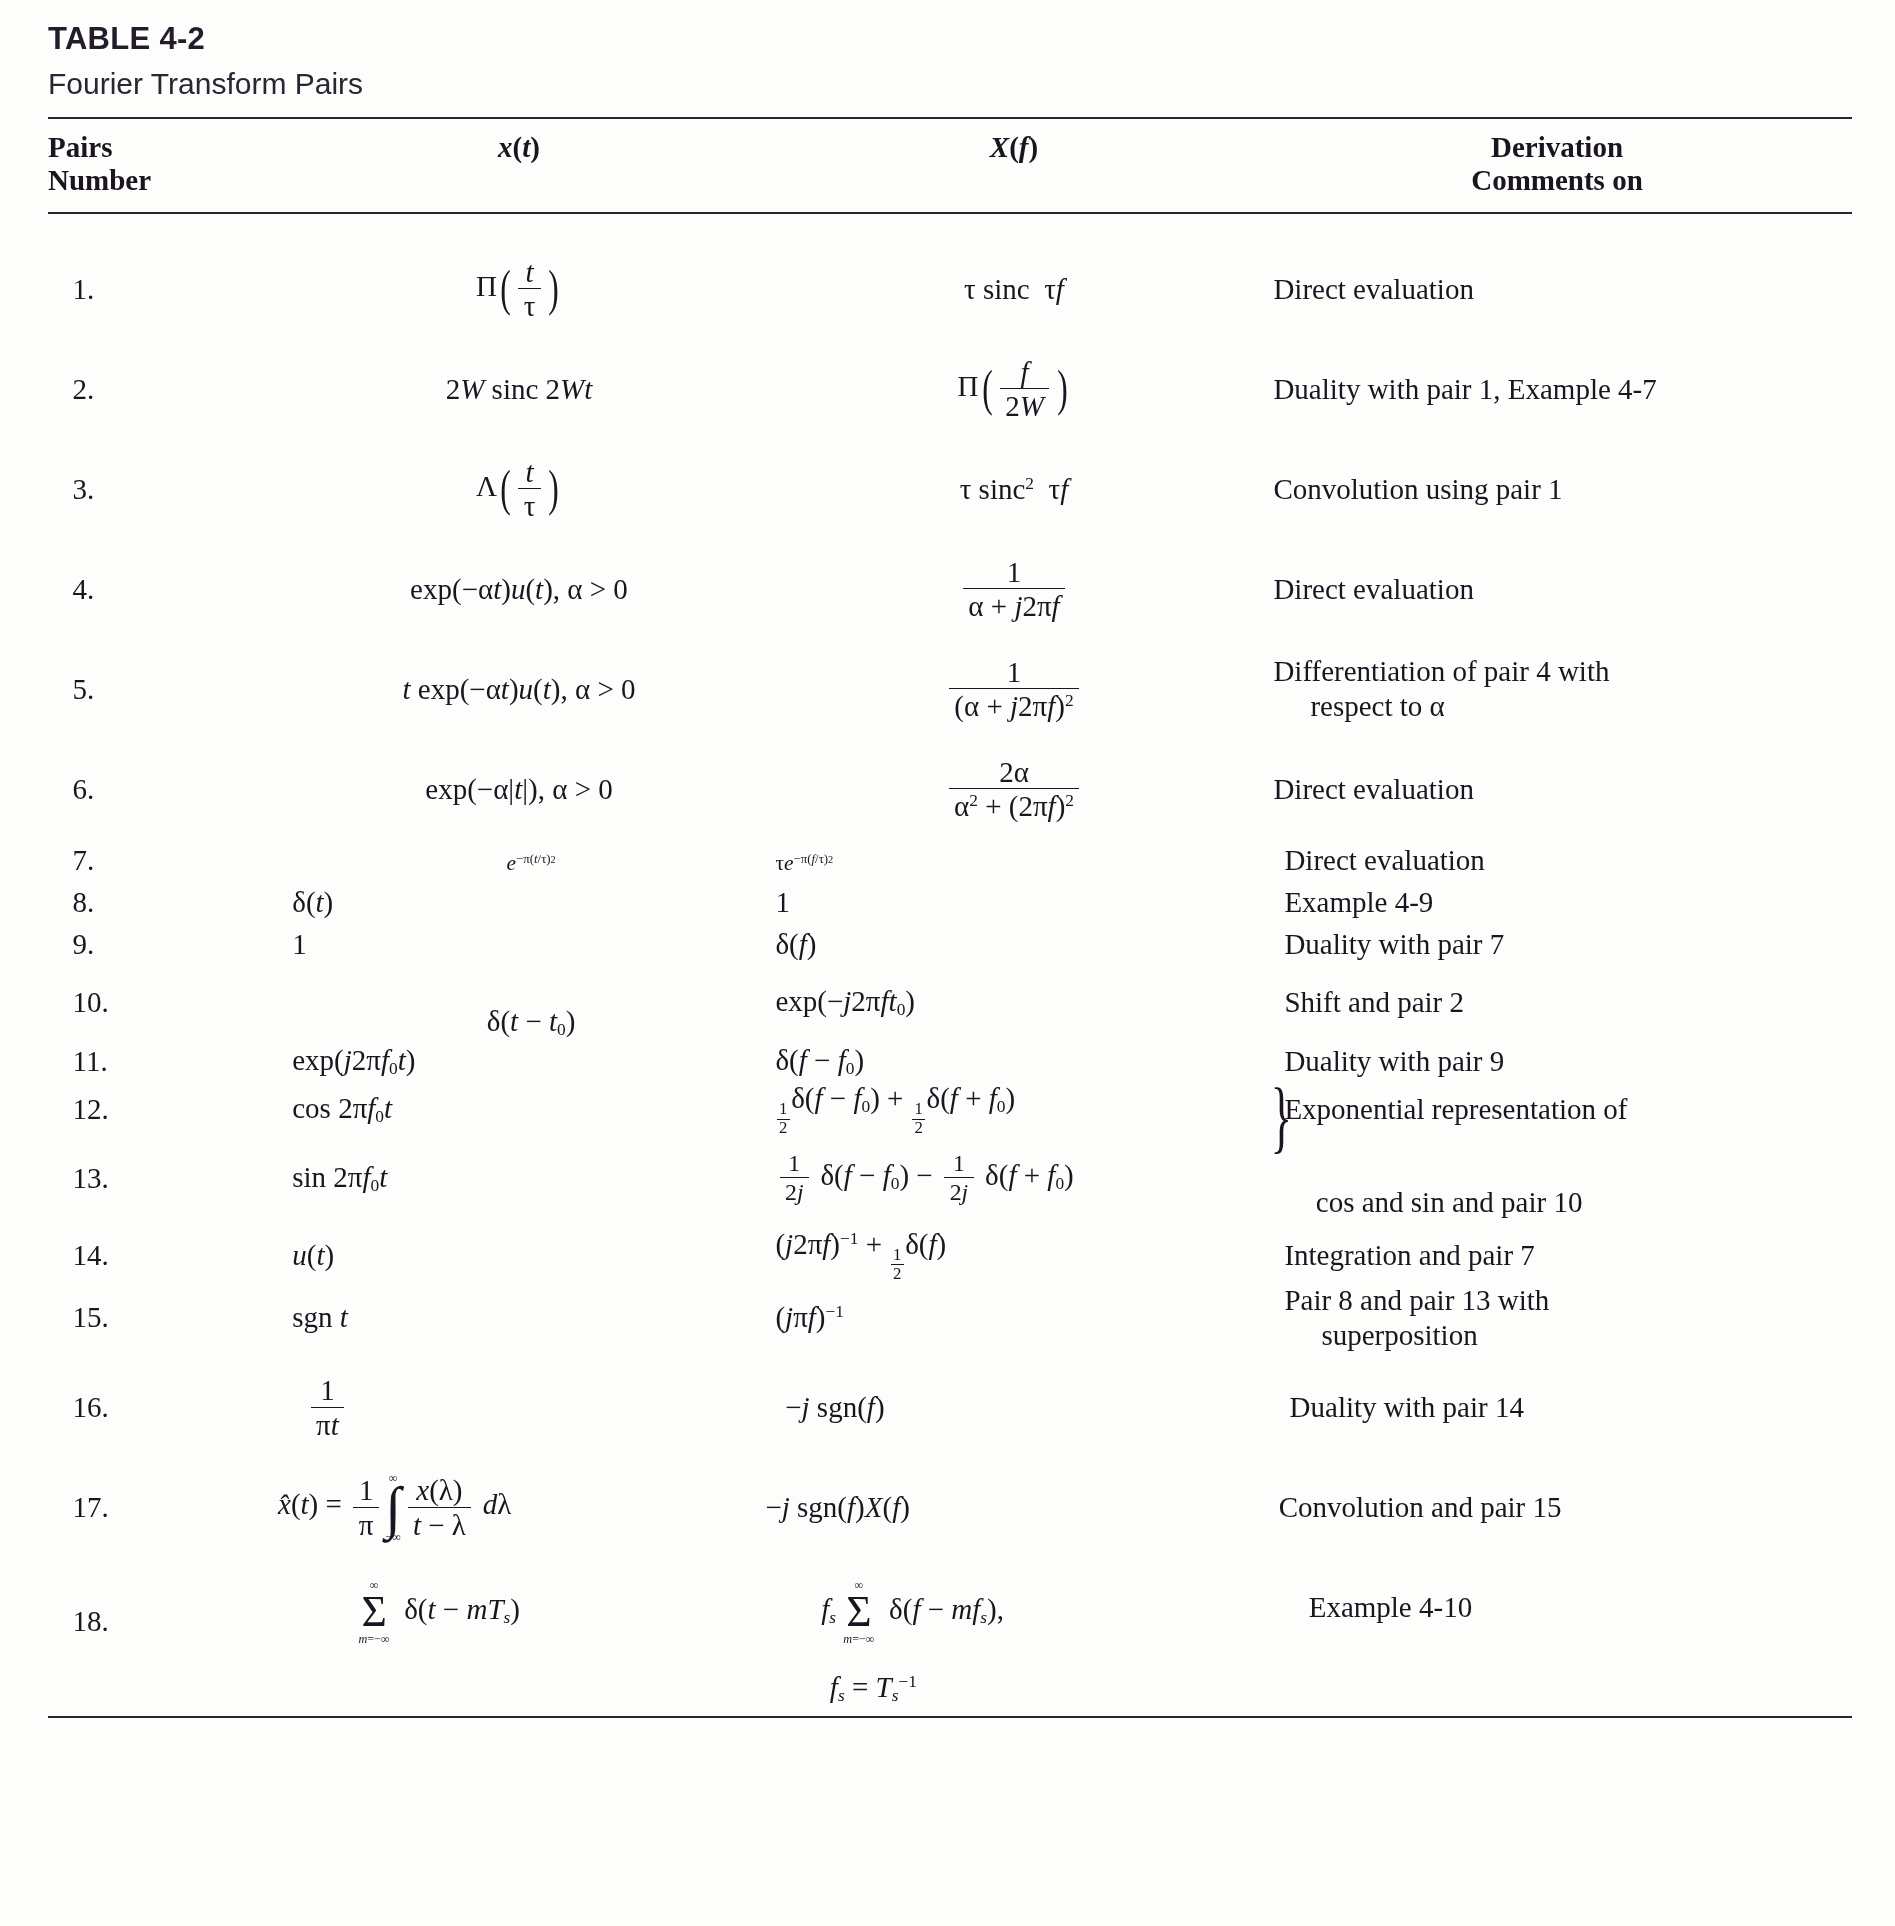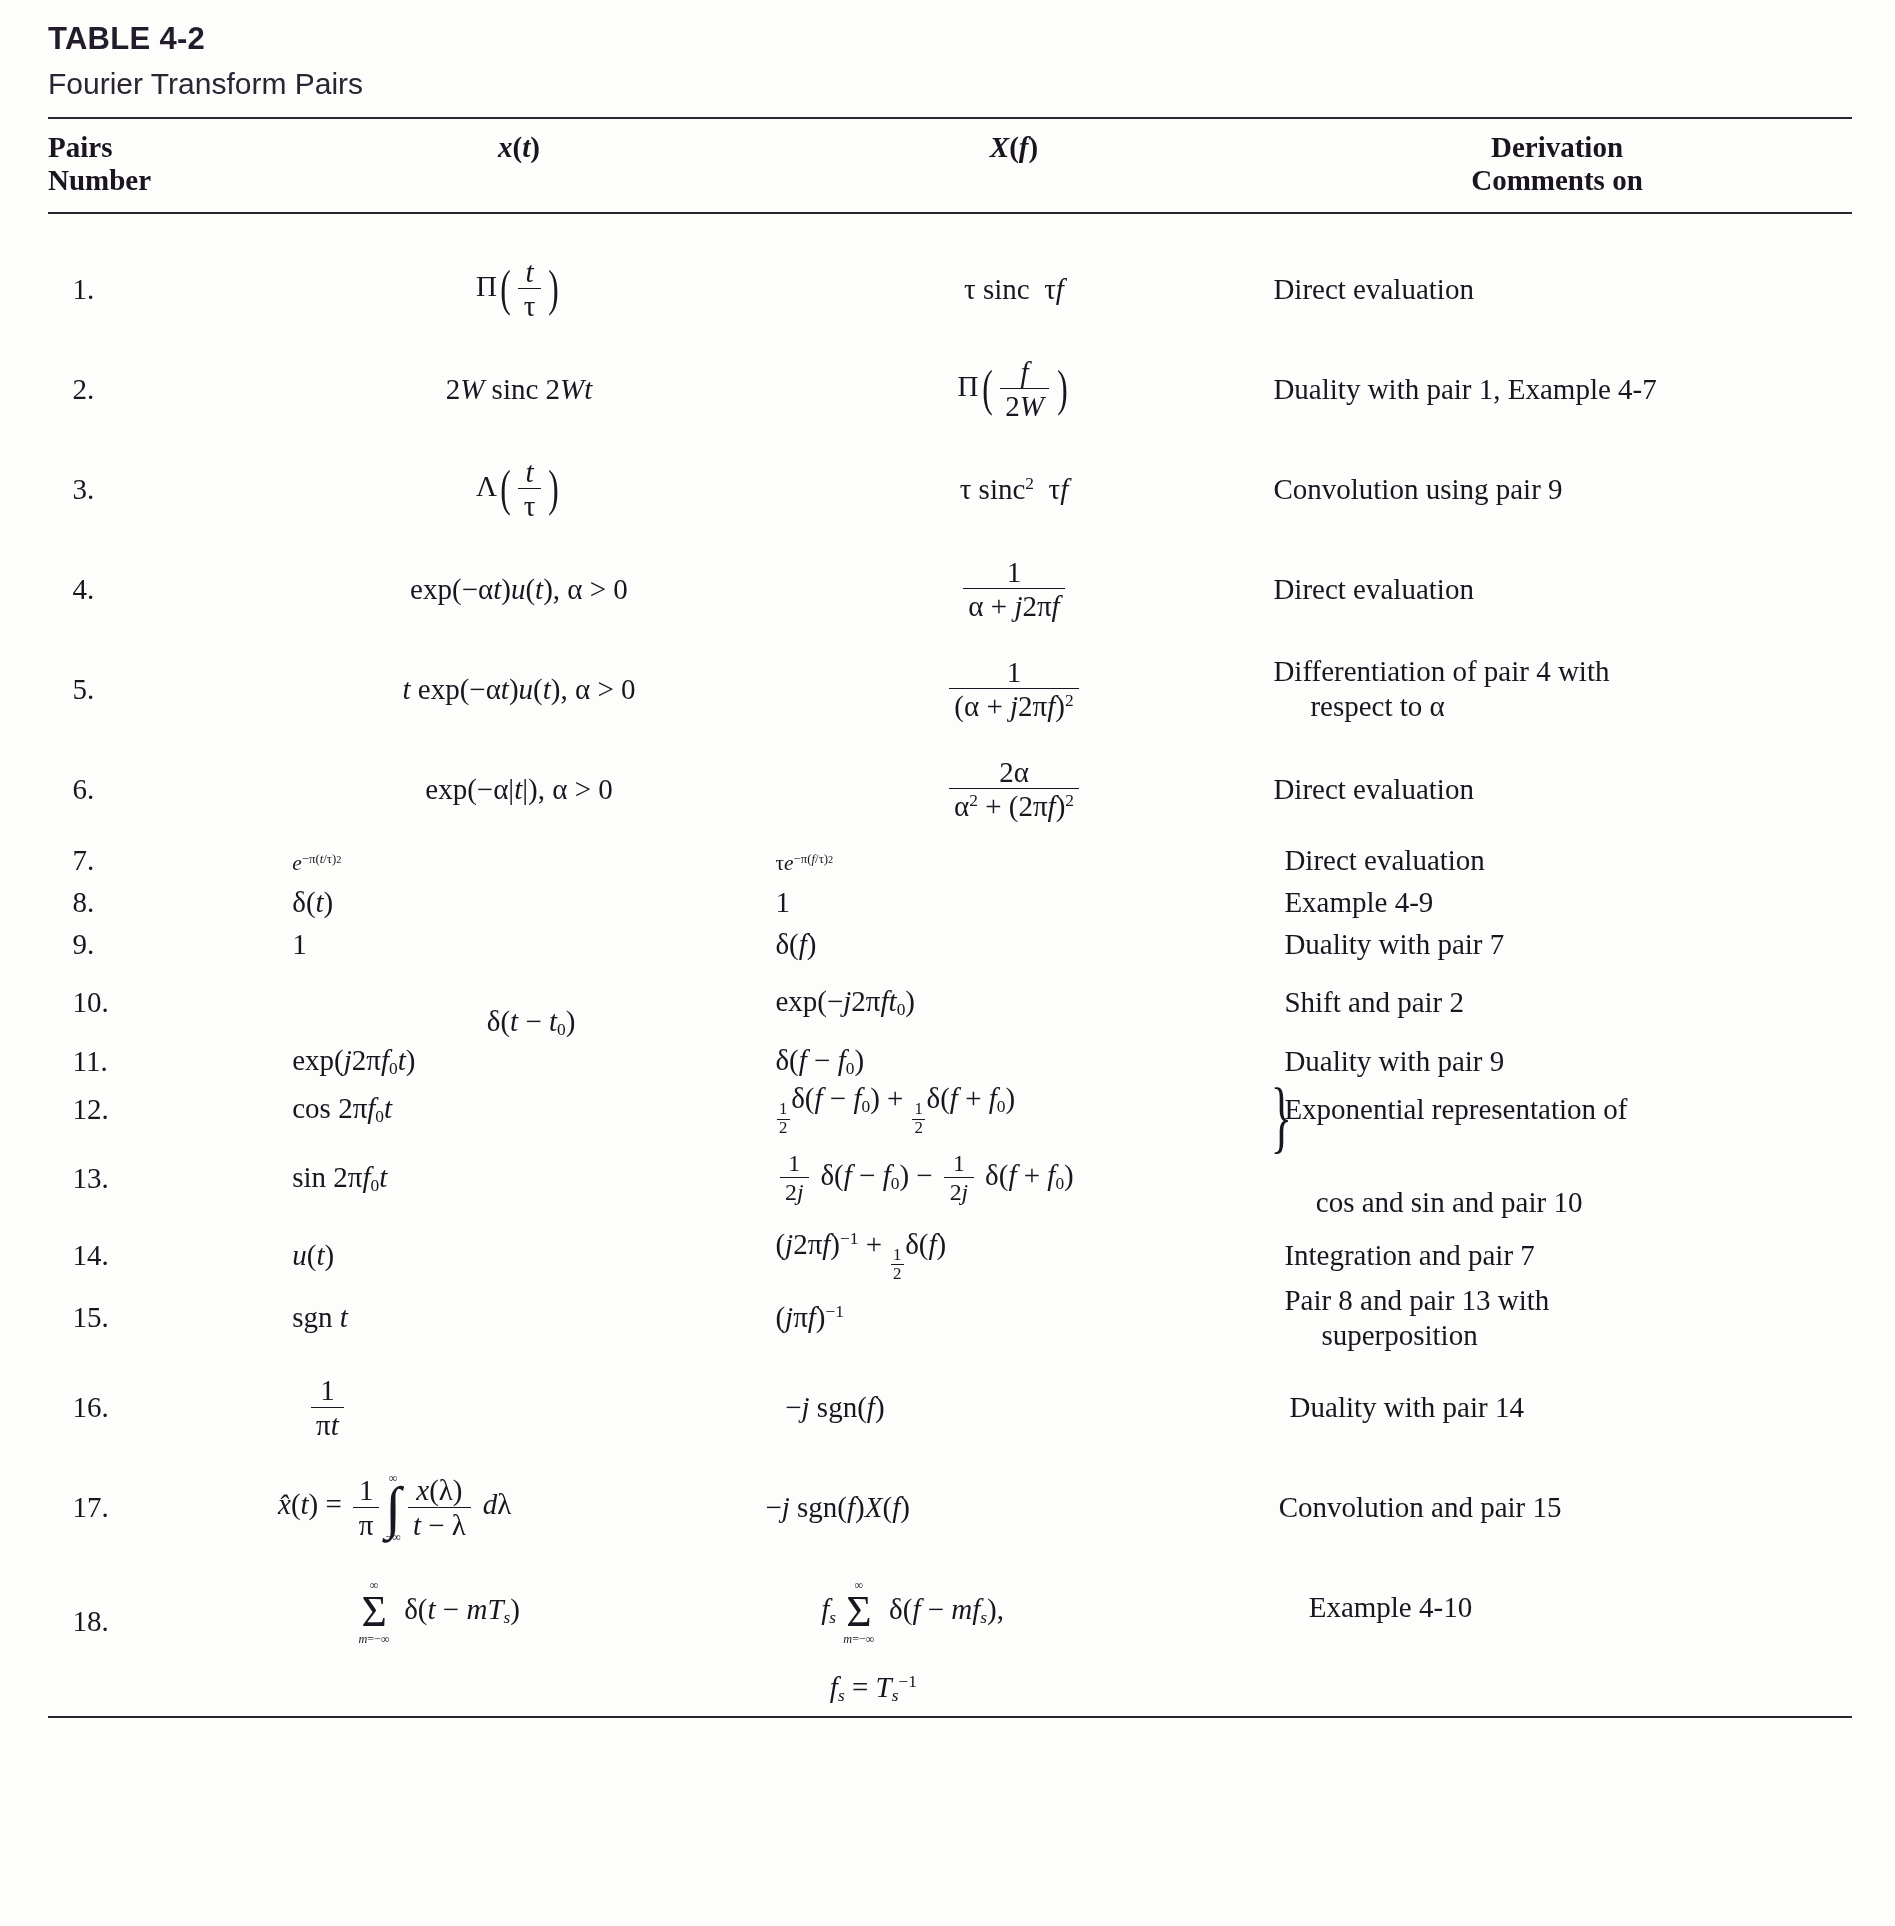--- a/index.html
+++ b/index.html
@@ -243,21 +243,21 @@
               <span class="frac">
                 <span class="num"><i>t</i></span>
                 <span class="den">τ</span>
               </span>
               <span class="pr">)</span>
             </span></span>
       </div>
       <div class="c3">
         <span class="math">τ sinc<sup>2</sup> &nbsp;τ<i>f</i></span>
       </div>
-      <div class="c4">Convolution using pair 9</div>
+      <div class="c4">Convolution using pair 1</div>
     </div>
 
     <div class="row tall">
       <div class="c1">4.</div>
       <div class="c2">
         <span class="math">exp(−α<i>t</i>)<i>u</i>(<i>t</i>), α &gt; 0</span>
       </div>
       <div class="c3">
         <span class="math"><span class="frac">
               <span class="num">1</span>
@@ -293,21 +293,21 @@
         <span class="math"><span class="frac">
               <span class="num">2α</span>
               <span class="den">α<sup>2</sup> + (2π<i>f</i>)<sup>2</sup></span>
             </span></span>
       </div>
       <div class="c4">Direct evaluation</div>
     </div>
 
     <div class="row short">
       <div class="c1">7.</div>
-      <div class="c2" style="text-align:left; padding-left:16px;">
+      <div class="c2" style="text-align:center; padding-left:16px;">
         <span class="math smalltext"><i>e</i><sup>−π(<i>t</i>/τ)<span style="font-size:0.8em">2</span></sup></span>
       </div>
       <div class="c3" style="text-align:left; padding-left:5.4px;">
         <span class="math smalltext">τ<i>e</i><sup>−π(<i>f</i>/τ)<span style="font-size:0.8em">2</span></sup></span>
       </div>
       <div class="c4">Direct evaluation</div>
     </div>
 
     <div class="row short">
       <div class="c1">8.</div>

